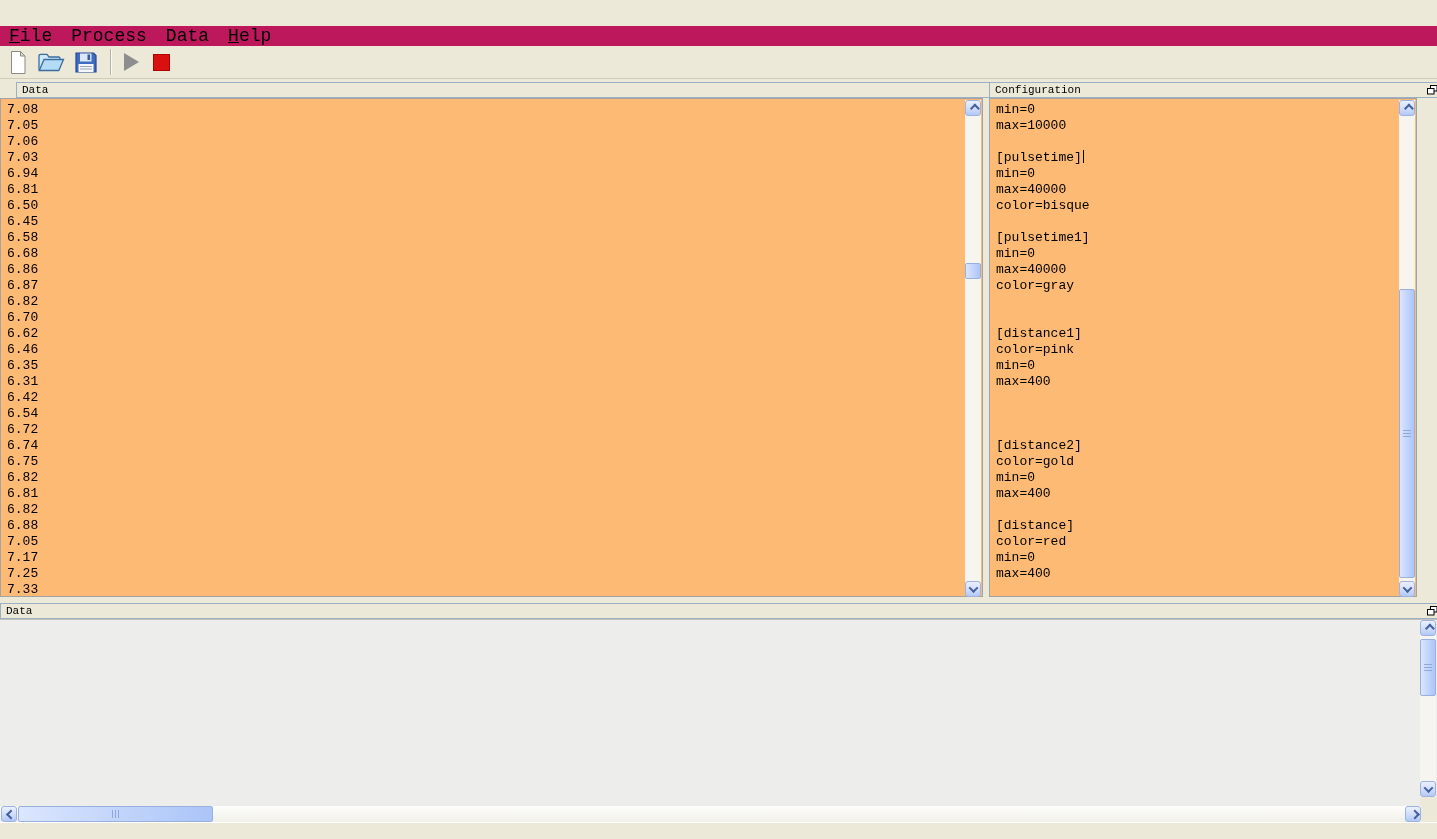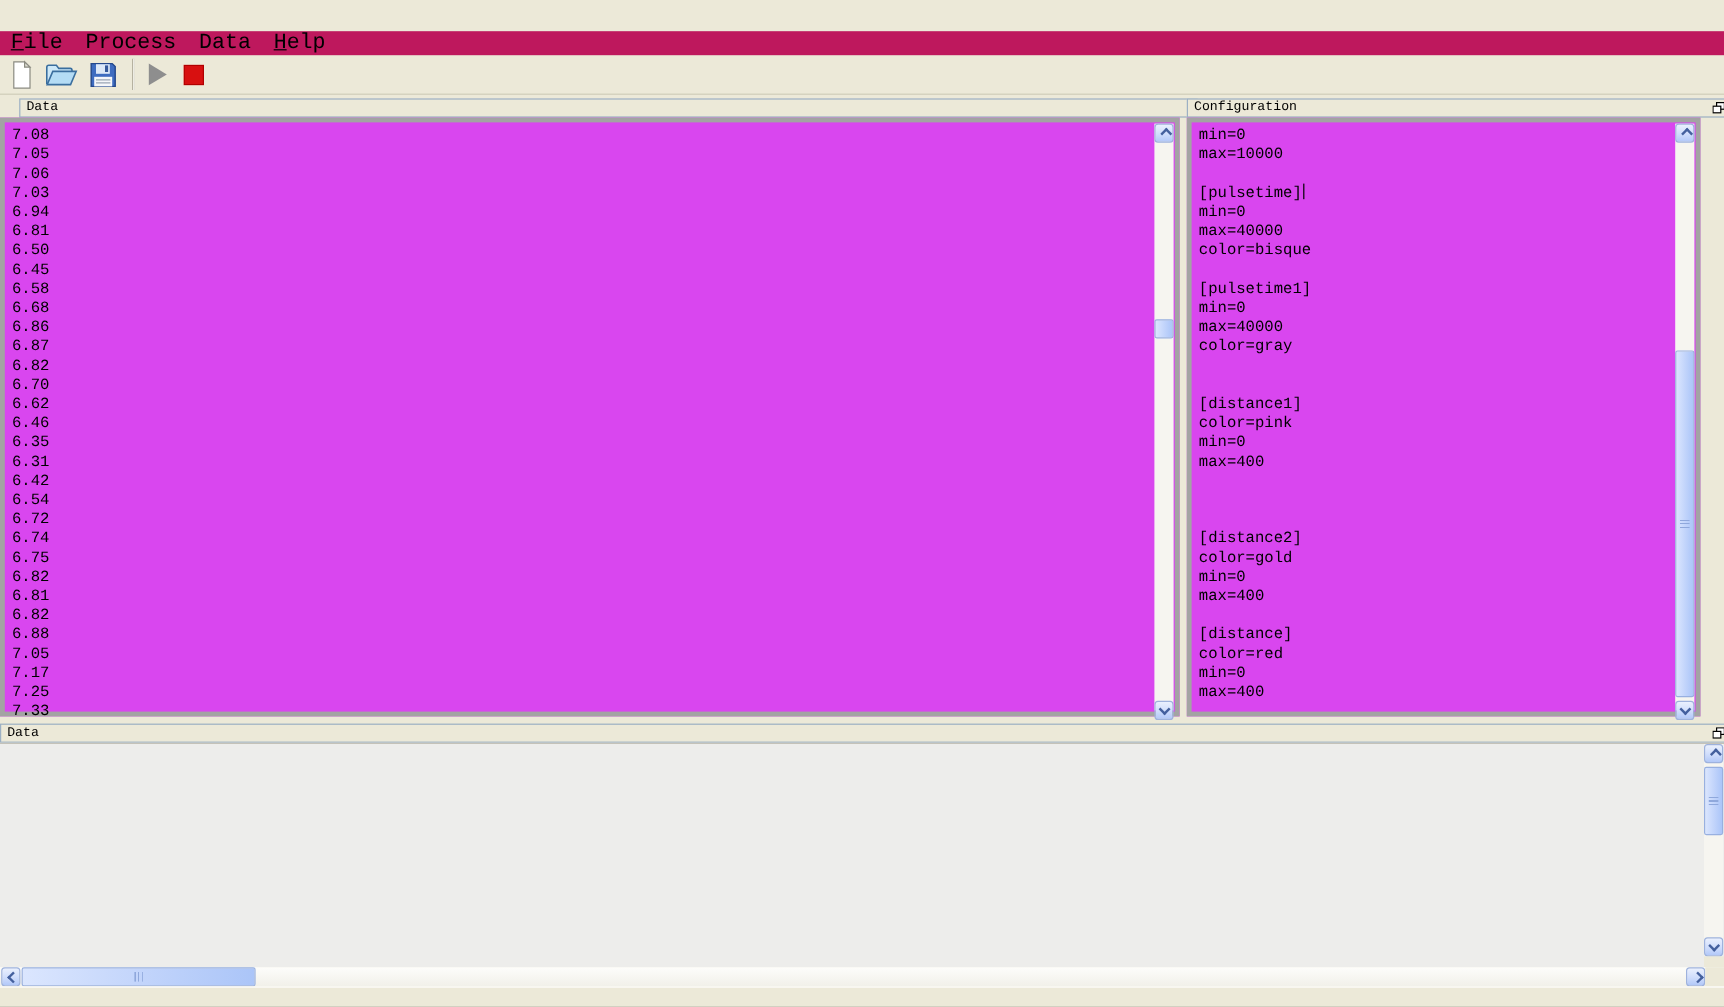--- a/index.html
+++ b/index.html
@@ -25,21 +25,21 @@
   
   .toolbar{position:absolute;left:0;top:46px;width:100%;height:33px;display:flex;align-items:center;
     gap:9px;padding-left:8px;box-sizing:border-box;border-bottom:1px solid #cfccb8;}
   .tool{display:flex;align-items:center;justify-content:center;}
   .tool-sep{width:1px;height:26px;background:#b6b2a0;border-right:1px solid #fbfaf4;margin:0 3px;}
   .play-tri{width:0;height:0;border-left:15px solid #8e8e8e;border-top:9px solid transparent;border-bottom:9px solid transparent;}
   .stop-sq{width:17px;height:17px;background:#d81010;box-shadow:0 0 0 1px #b00000 inset;}
   
   .panel-hdr{position:absolute;height:14px;background:#ece9d8;border:1px solid #9cb0c4;
     font-size:11px;line-height:14px;padding-left:5px;}
-  .panel-body{position:absolute;background:#d946ef;border:4px solid #a3a3a3;box-sizing:border-box;}
+  .panel-body{position:absolute;background:#fdba74;border:1px solid #a3a3a3;box-sizing:border-box;}
   #data-hdr{left:16px;top:82px;width:975px;}
   #config-hdr{left:989px;top:82px;width:446px;}
   #chart-hdr{left:0;top:603px;width:1435px;}
   #data-body{left:0;top:98px;width:983px;height:499px;}
   #config-body{left:989px;top:98px;width:428px;height:499px;}
   .code{position:absolute;left:6px;top:3px;font-size:13px;line-height:16px;white-space:pre;color:#000;}
   .code-line{min-height:16px;}
   .caret{display:inline-block;width:1px;height:13px;background:#000;vertical-align:-2px;margin-left:1px;}
   .float-ico{position:absolute;right:3px;top:2px;width:11px;height:10px;}
   

